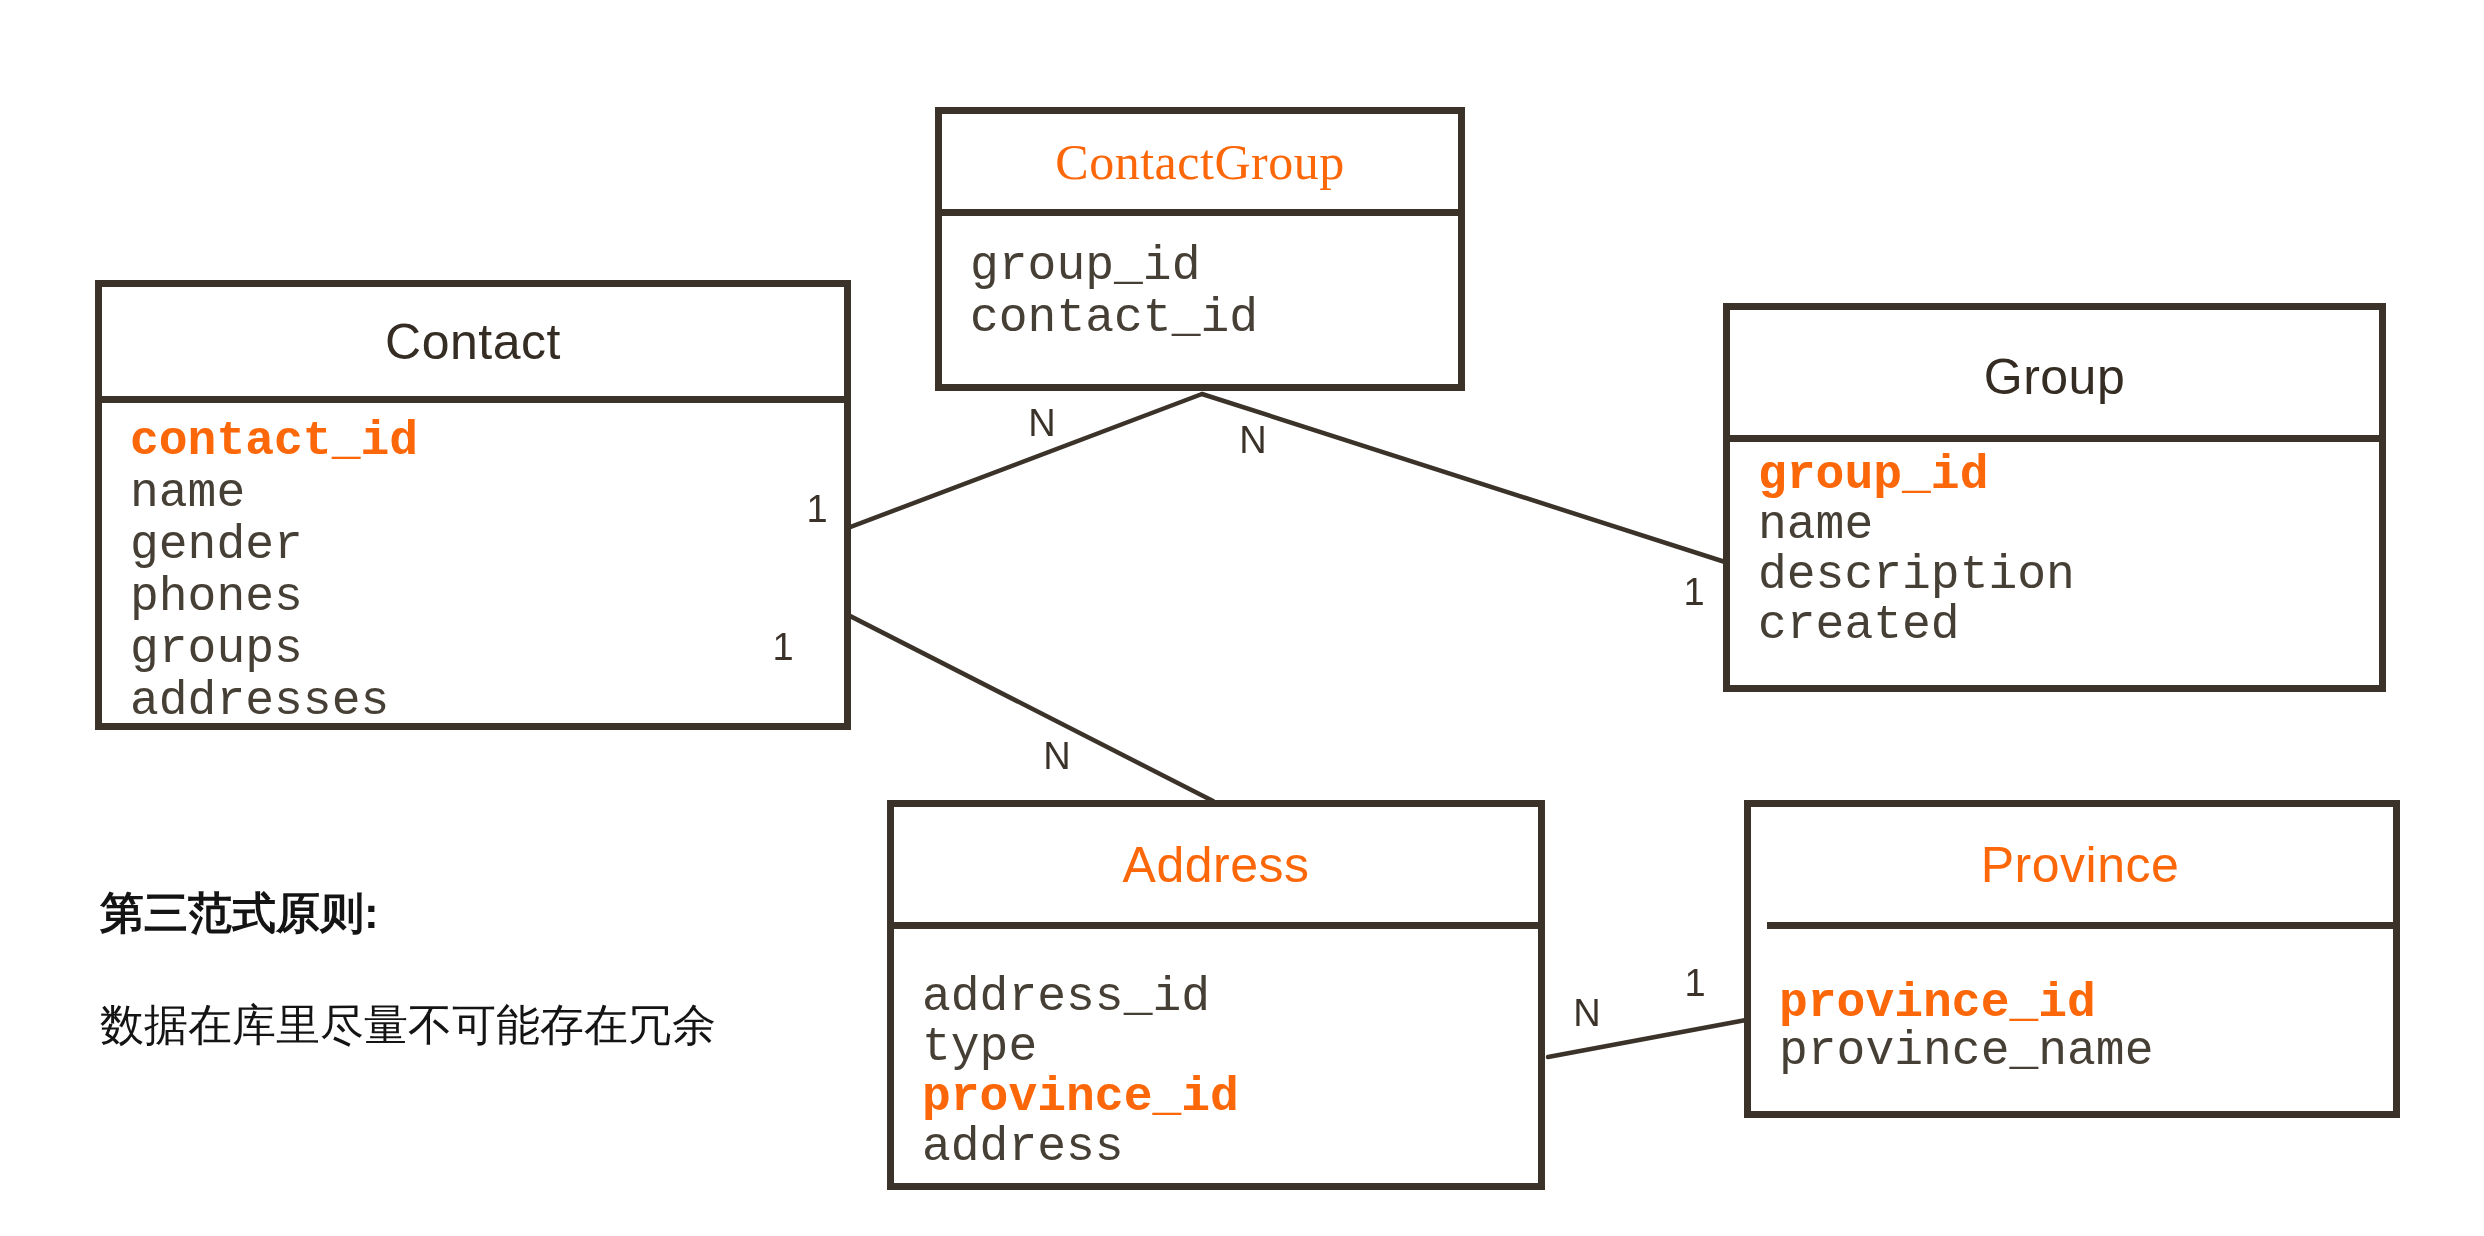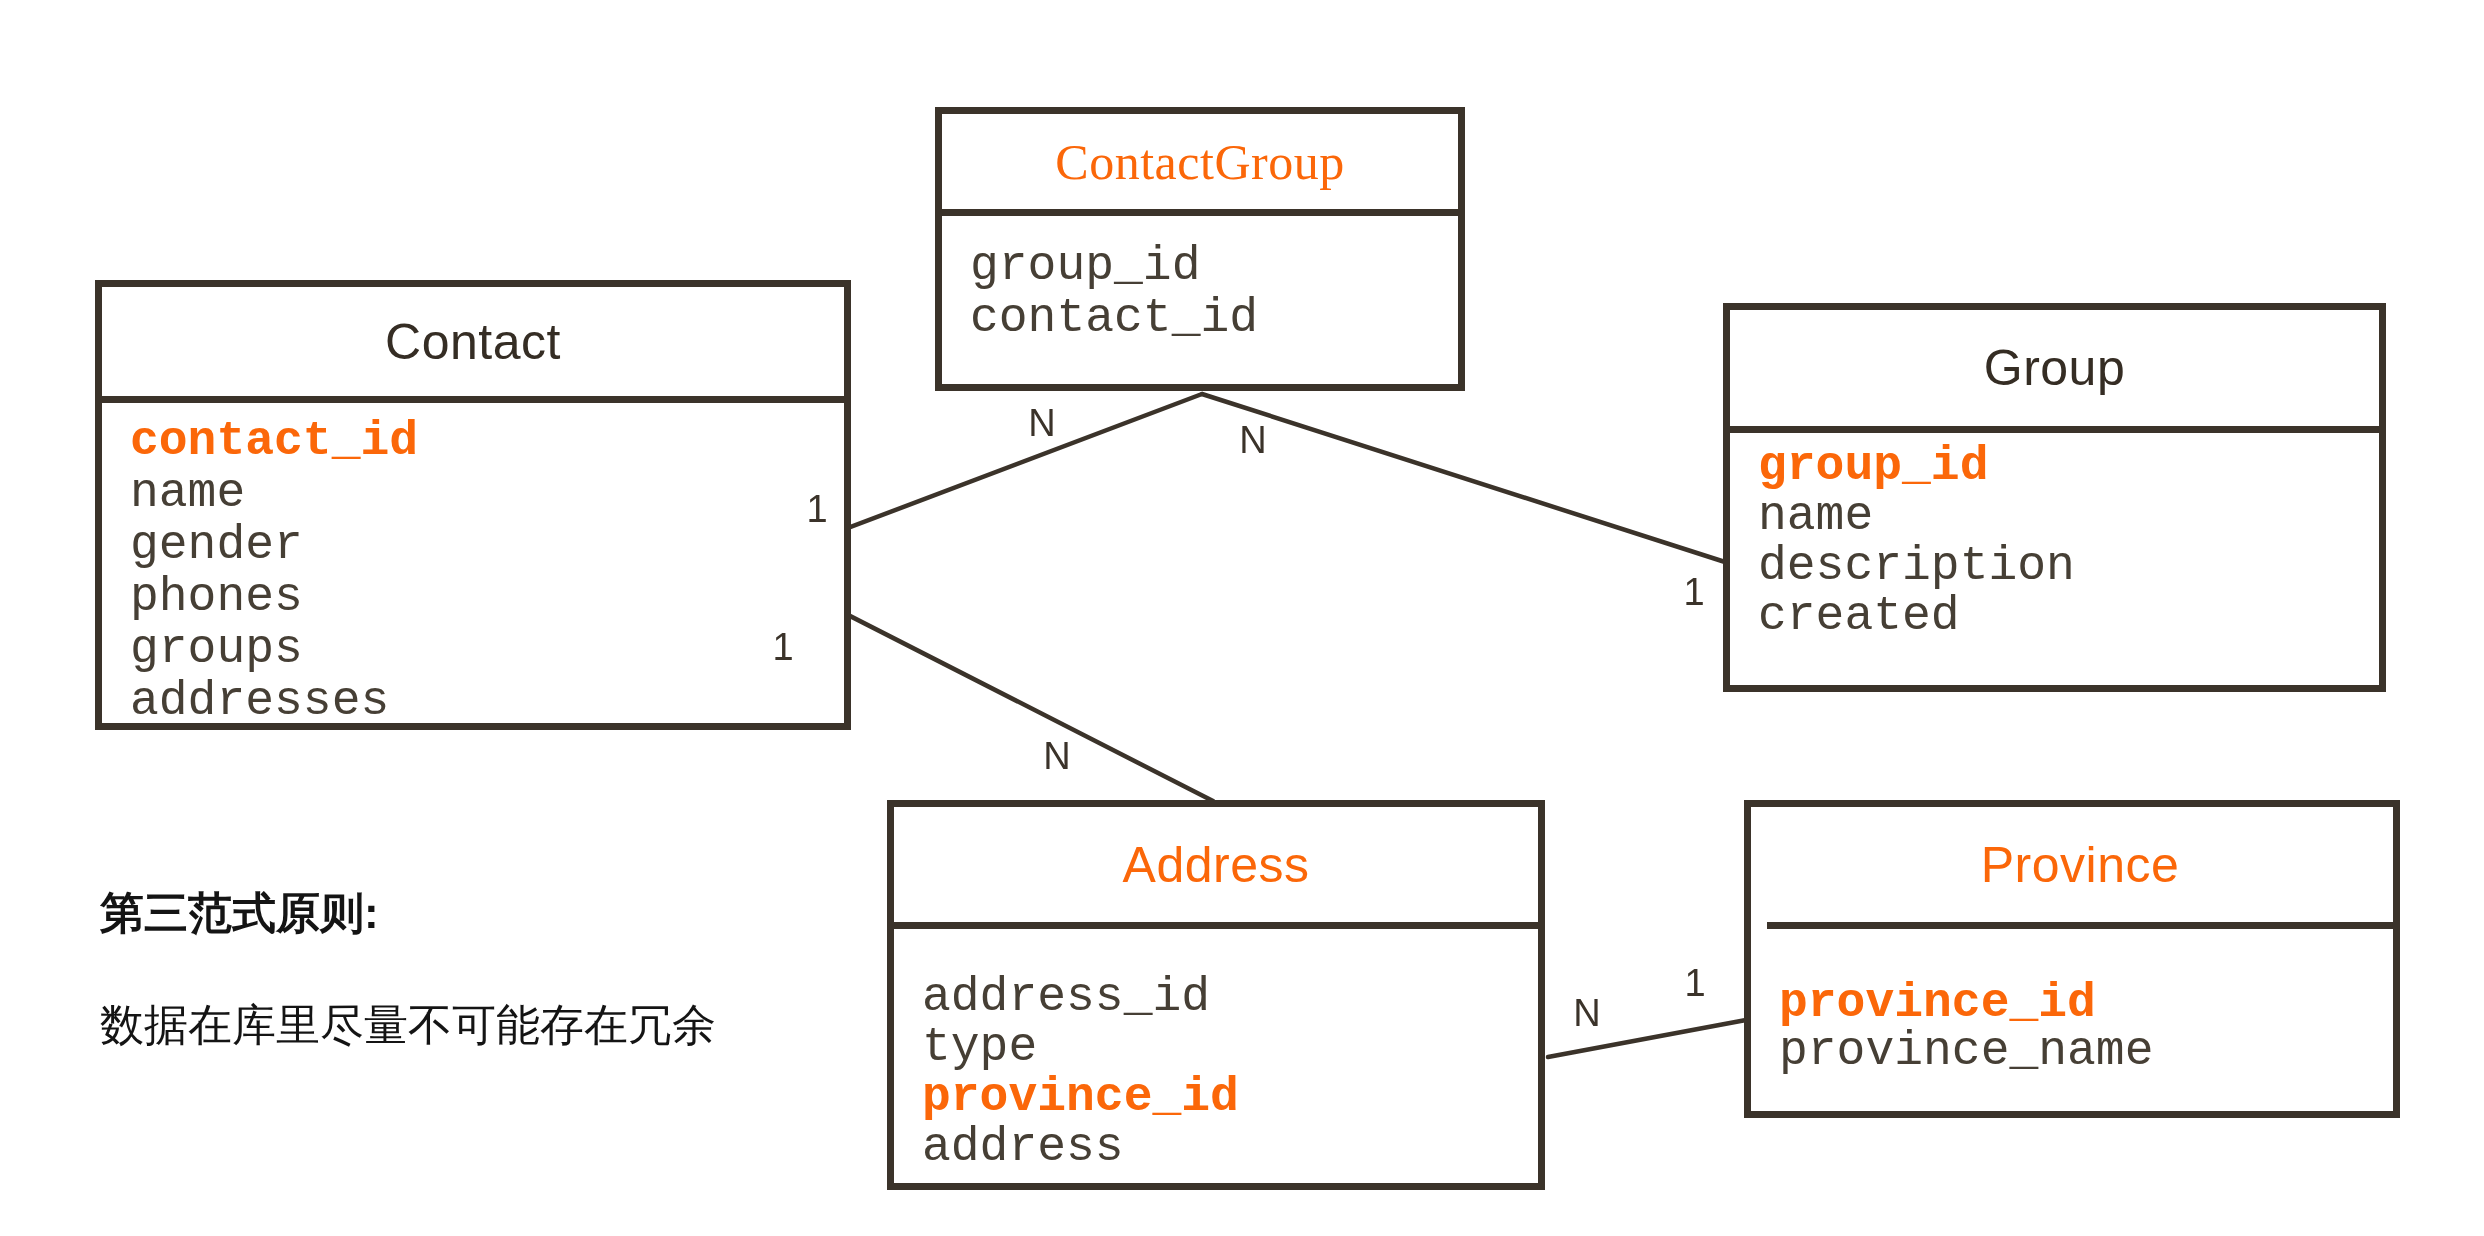--- a/index.html
+++ b/index.html
@@ -36,21 +36,21 @@
   
   #entity-contactgroup{left:935px;top:107px;width:530px;height:284px;}
   #entity-contactgroup .entity-title{height:102px;font-family:Liberation Serif, serif;}
   #entity-contactgroup .attrs{padding:24px 0 0 28px;line-height:52px;}
 
   #entity-contact{left:95px;top:280px;width:756px;height:450px;}
   #entity-contact .entity-title{height:116px;}
   #entity-contact .attrs{padding:12px 0 0 28px;line-height:52px;}
 
   #entity-group{left:1723px;top:303px;width:663px;height:389px;}
-  #entity-group .entity-title{height:123px;}
+  #entity-group .entity-title{height:123px;margin-top:9px;}
   #entity-group .attrs{padding:8px 0 0 28px;line-height:50px;}
 
   #entity-address{left:887px;top:800px;width:658px;height:390px;}
   #entity-address .entity-title{height:122px;}
   #entity-address .attrs{padding:43px 0 0 28px;line-height:50px;}
 
   #entity-province{left:1744px;top:800px;width:656px;height:318px;}
   #entity-province .entity-title{height:122px;margin-left:16px;}
   #entity-province .attrs{padding:50px 0 0 28px;line-height:48px;}
 

